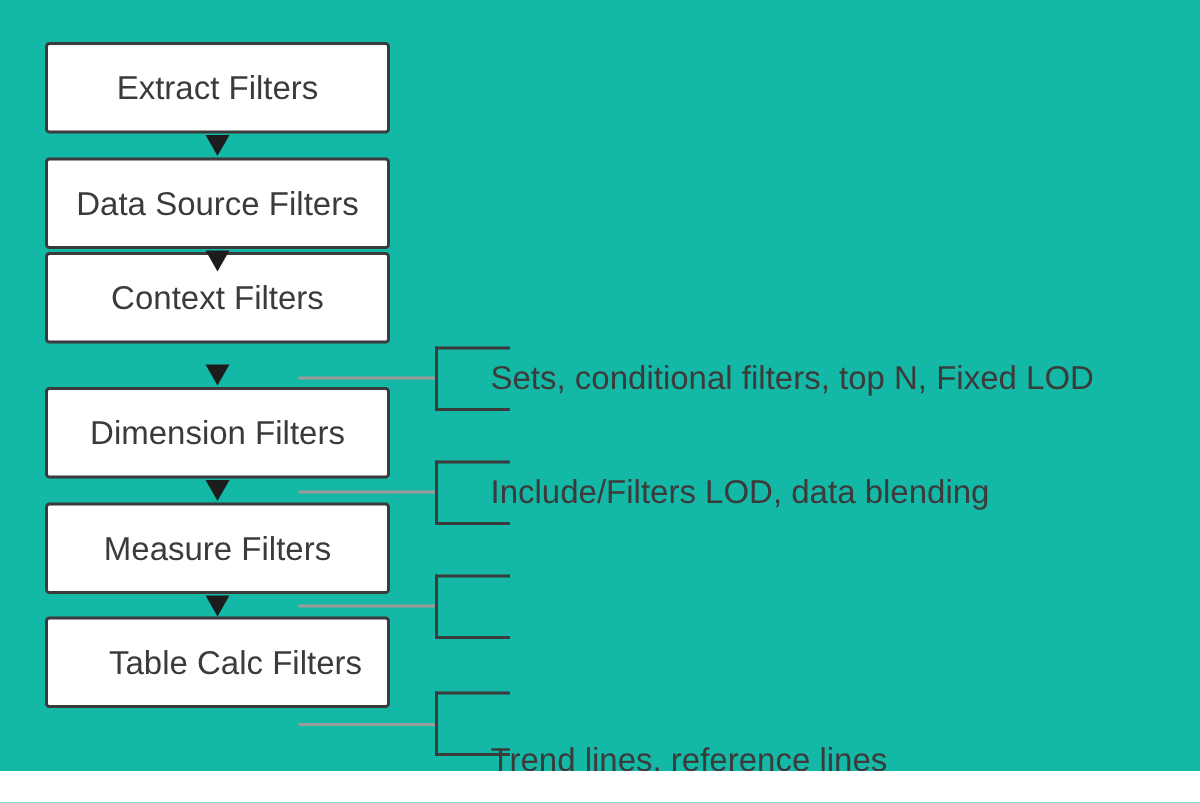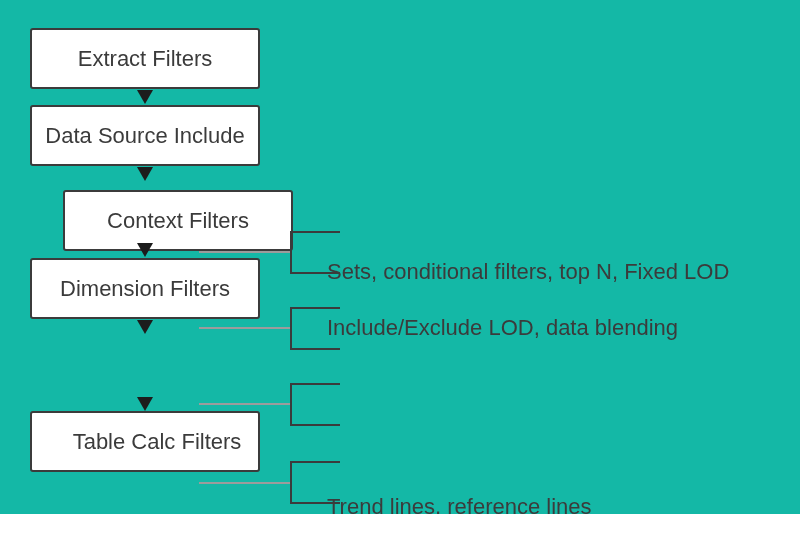--- a/index.html
+++ b/index.html
@@ -26,21 +26,21 @@
     background: #ffffff;
     display: flex;
     align-items: center;
     justify-content: center;
     font-size: 22px;
     color: #3b3b3b;
     white-space: nowrap;
   }
   .flow-box.b0 { top: 28px; }
   .flow-box.b1 { top: 105px; }
-  .flow-box.b2 { top: 190px; margin-left: 33px; }
+  .flow-box.b2 { top: 168px; }
   .flow-box.b3 { top: 258px; }
   .flow-box.b4 { top: 335px; }
   .flow-box.b5 { top: 411px; padding-left: 24px; }
 
   .flow-arrow {
     position: absolute;
     left: 137px;
     width: 0;
     height: 0;
     border-left: 8px solid transparent;
@@ -83,41 +83,44 @@
   .annotation-label {
     position: absolute;
     left: 327px;
     height: 30px;
     display: flex;
     align-items: center;
     font-size: 22px;
     color: #3b3b3b;
     white-space: nowrap;
   }
-  .annotation-label.t0 { top: 237px; margin-top: 20px; }
+  .annotation-label.t0 { top: 237px; }
   .annotation-label.t1 { top: 313px; }
   .annotation-label.t2 { top: 389px; }
   .annotation-label.t3 { top: 492px; align-items: center; }
 </style>
 </head>
 <body>
 
 <div class="canvas">
 
   <div class="flow-box b0">
     <span>Extract Filters</span>
   </div>
   <div class="flow-box b1">
-    <span>Data Source Include</span>
+    <span>Data Source Filters</span>
   </div>
   <div class="flow-box b2">
     <span>Context Filters</span>
   </div>
   <div class="flow-box b3">
     <span>Dimension Filters</span>
+  </div>
+  <div class="flow-box b4">
+    <span>Measure Filters</span>
   </div>
   <div class="flow-box b5">
     <span>Table Calc Filters</span>
   </div>
 
   <div class="flow-arrow a0"></div>
   <div class="flow-arrow a1"></div>
   <div class="flow-arrow a2"></div>
   <div class="flow-arrow a3"></div>
   <div class="flow-arrow a4"></div>
@@ -129,19 +132,19 @@
 
   <div class="bracket k0"></div>
   <div class="bracket k1"></div>
   <div class="bracket k2"></div>
   <div class="bracket k3"></div>
 
   <div class="annotation-label t0">
     <span>Sets, conditional filters, top N, Fixed LOD</span>
   </div>
   <div class="annotation-label t1">
-    <span>Include/Exclude LOD, data blending</span>
+    <span>Include/Filters LOD, data blending</span>
   </div>
   <div class="annotation-label t3">
     <span>Trend lines, reference lines</span>
   </div>
 
 </div>
 
 </body></html>

